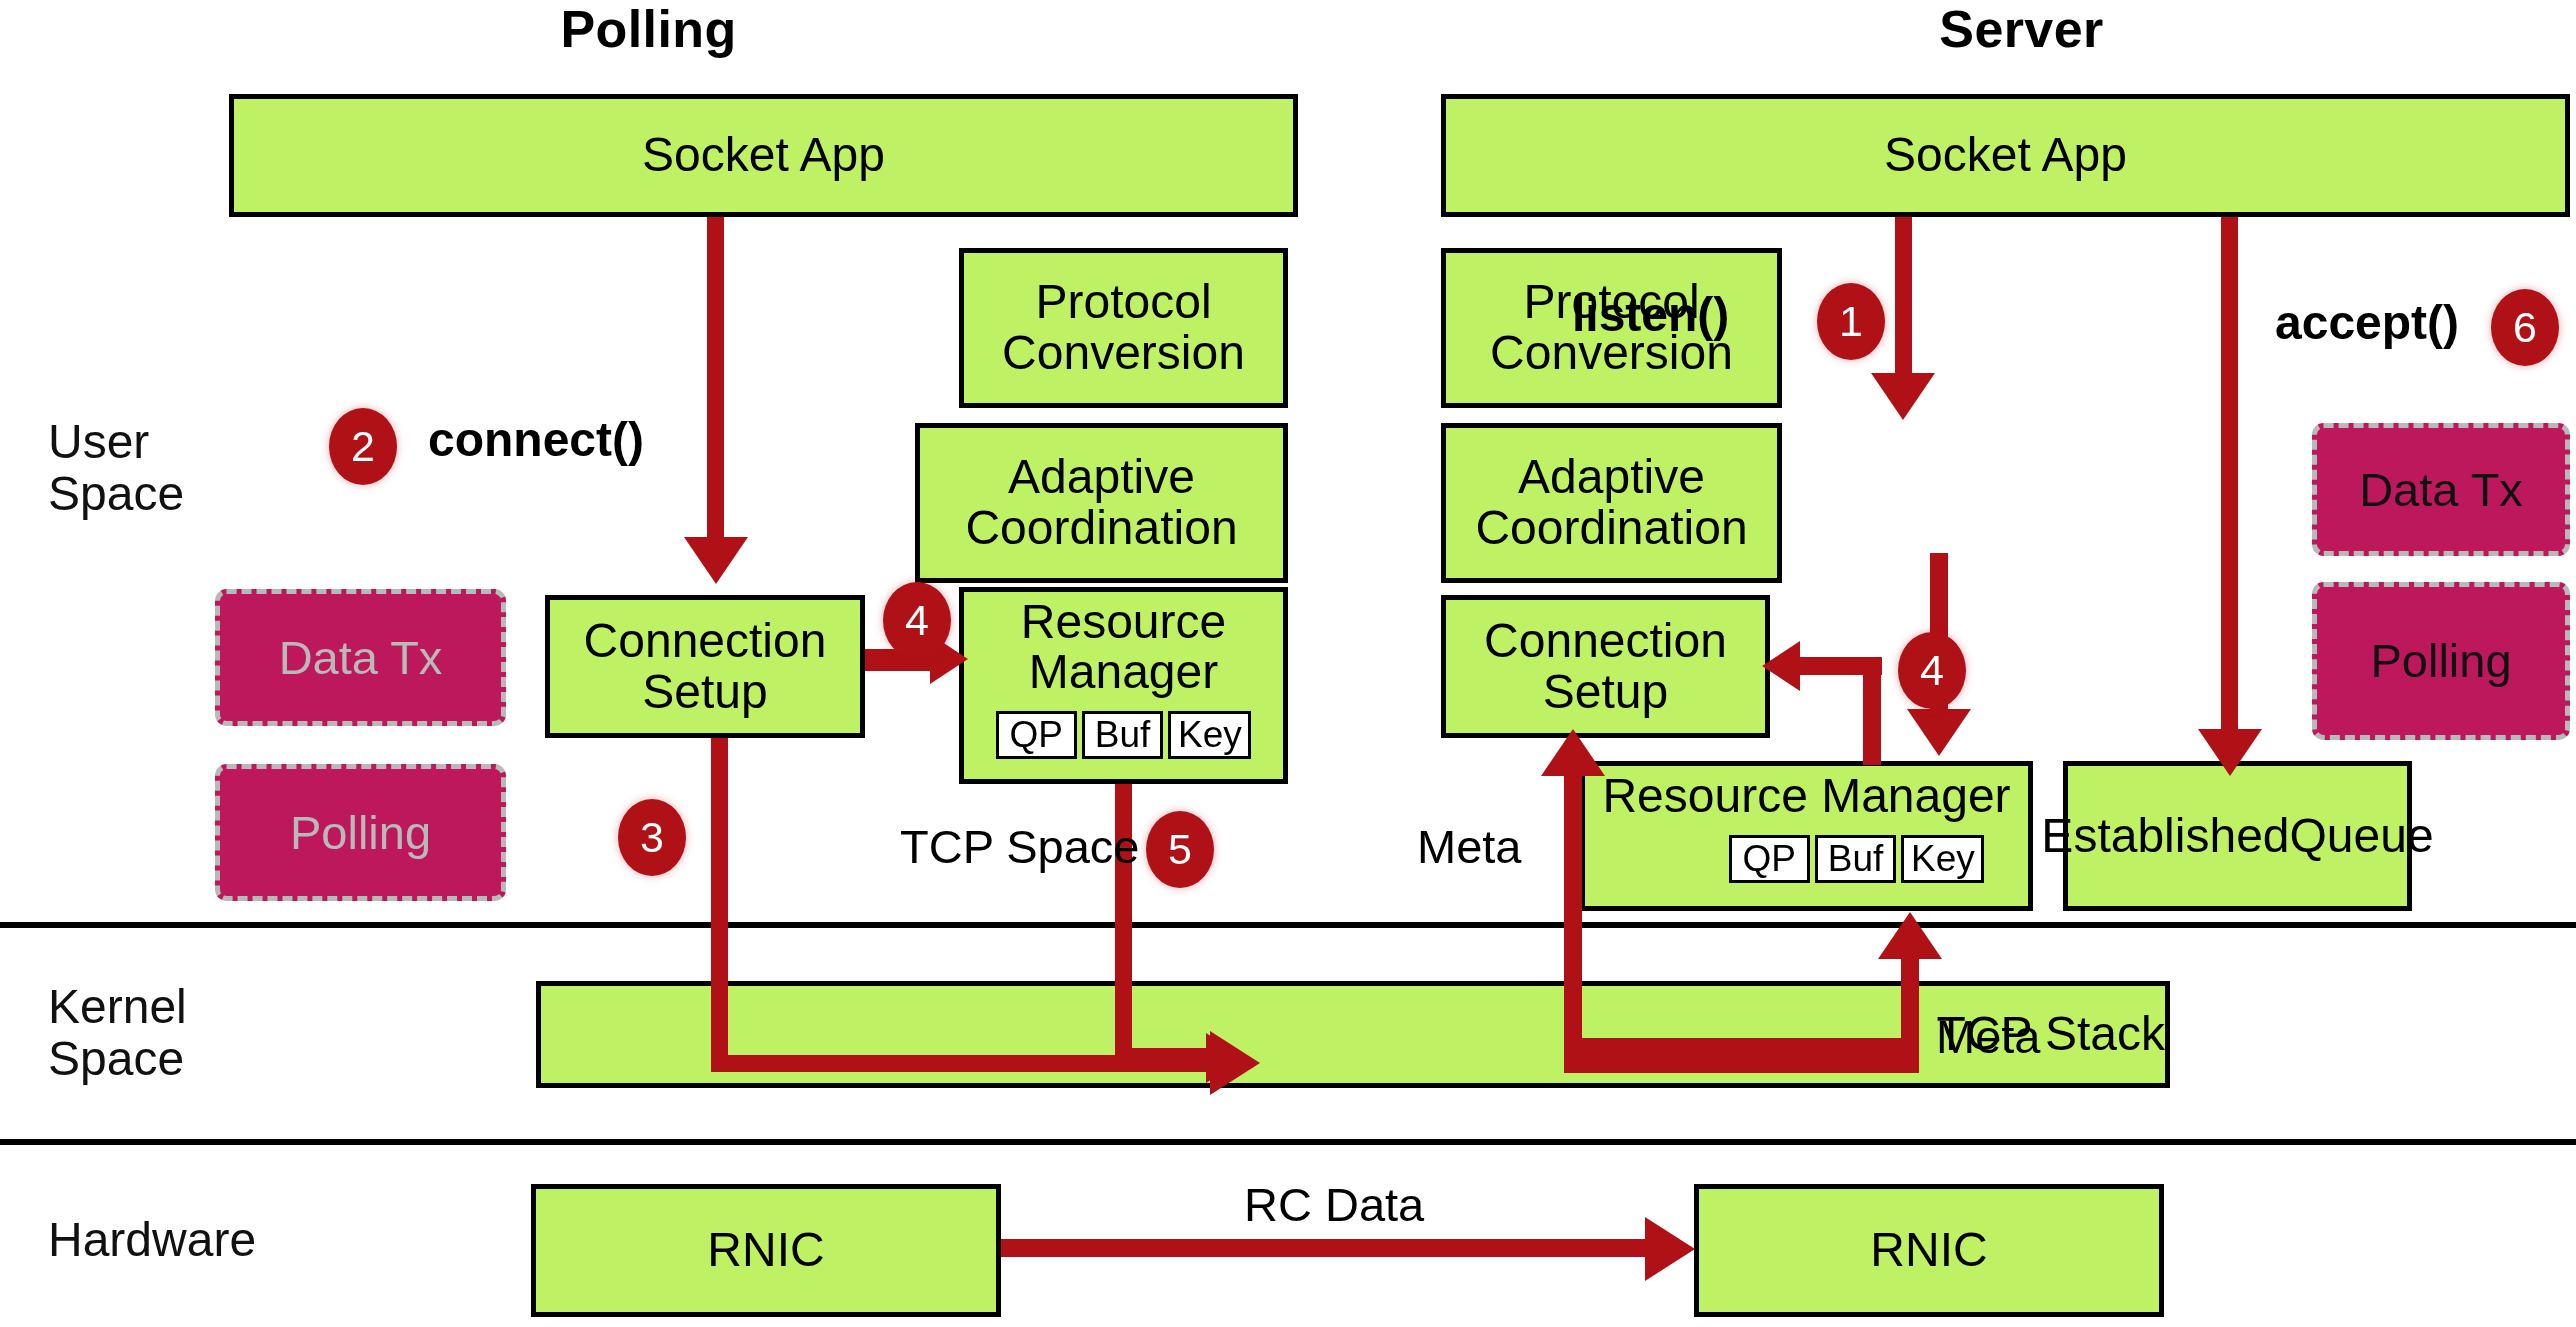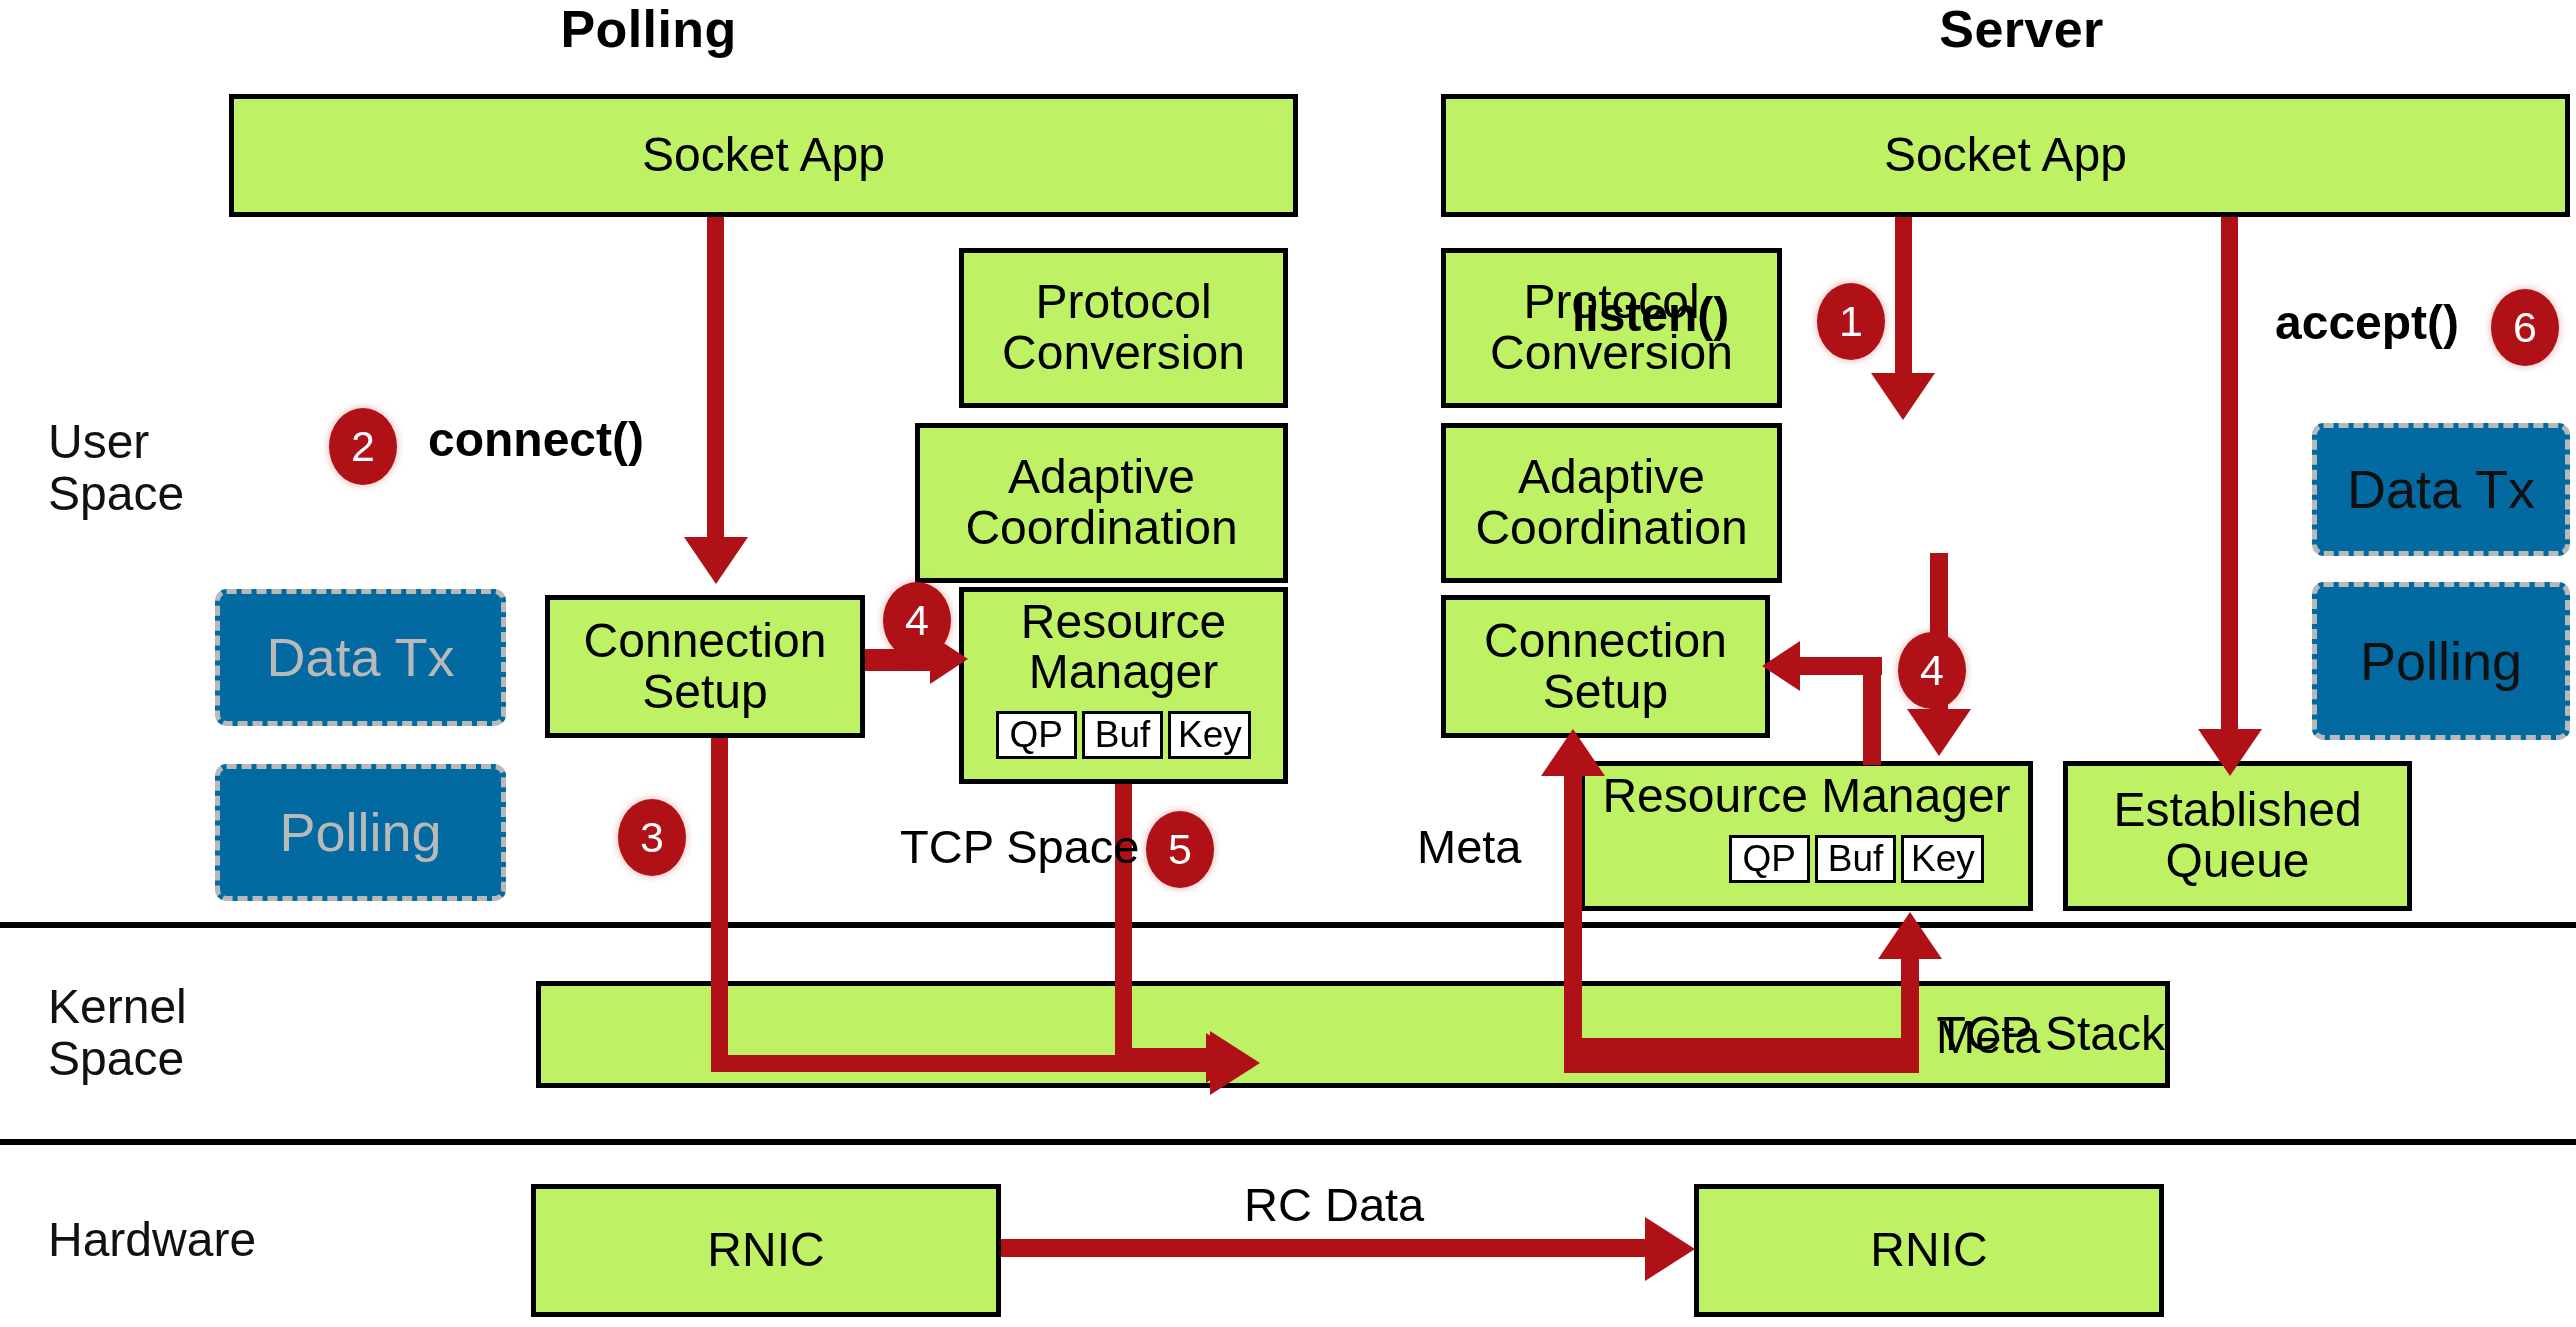--- a/index.html
+++ b/index.html
@@ -23,23 +23,23 @@
   
   .box{
     border:5px solid #000;background:#bef264;
     display:flex;align-items:center;justify-content:center;
     text-align:center;color:#000;line-height:1.06;
     font-size:48px;
   }
 
   
   .dashbox{
-    border:5.8px dashed #b9b9b9;border-radius:11.6px;background:#0369a1;
+    border:5.8px dashed #b9b9b9;border-radius:11.6px;background:#be185d;
     display:flex;align-items:center;justify-content:center;
-    text-align:center;line-height:1.05;font-size:54px;
+    text-align:center;line-height:1.05;font-size:47px;
   }
   .dashbox.grey{color:#b9b9b9;}
   .dashbox.dark{color:#111;}
 
   
   .rm{flex-direction:column;justify-content:flex-start;padding-top:5px;}
   .rm .rmtitle{font-size:48px;line-height:1.04;}
   .rm .chips{display:flex;gap:5px;margin-top:14px;}
   .rm .chip{
     border:3.3px solid #000;background:#fff;font-size:37px;line-height:1;
@@ -161,21 +161,21 @@
 
   <div class="abs box rm" style="left:1580px;top:761px;width:453px;height:150px;">
     <div class="rmtitle">Resource Manager</div>
     <div class="chips" style="margin-left:100px;">
       <span class="chip">QP</span>
       <span class="chip">Buf</span>
       <span class="chip">Key</span>
     </div>
   </div>
 
-  <div class="abs box" style="left:2063px;top:761px;width:349px;height:150px;flex-direction:column;">
+  <div class="abs box" style="left:2063px;top:761px;width:349px;height:150px;flex-direction:row;">
     <div>Established</div>
     <div>Queue</div>
   </div>
 
   <div class="abs box" style="left:536px;top:981px;width:1634px;height:107px;justify-content:flex-end;padding-left:657px;">
     <span>TCP Stack</span>
   </div>
 
   <div class="abs box" style="left:531px;top:1184px;width:470px;height:133px;">
     <span>RNIC</span>

